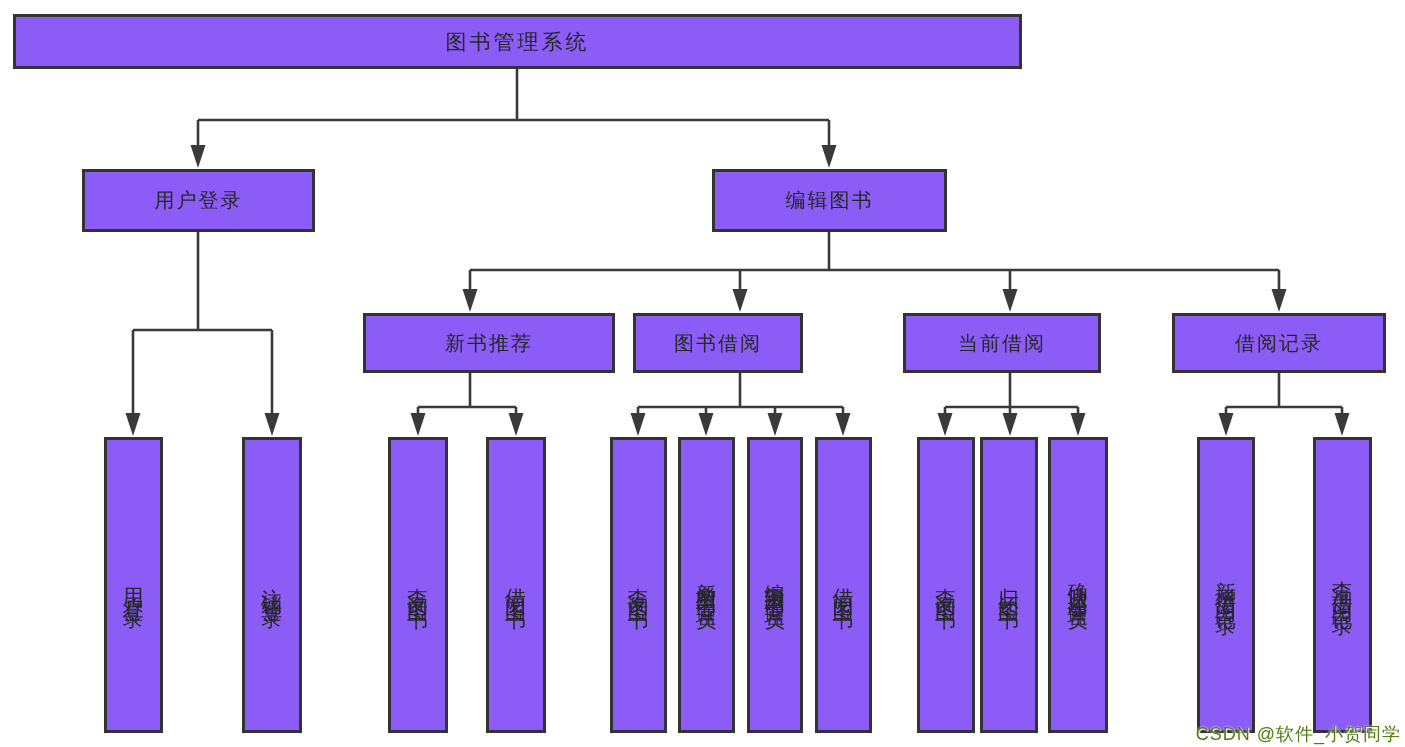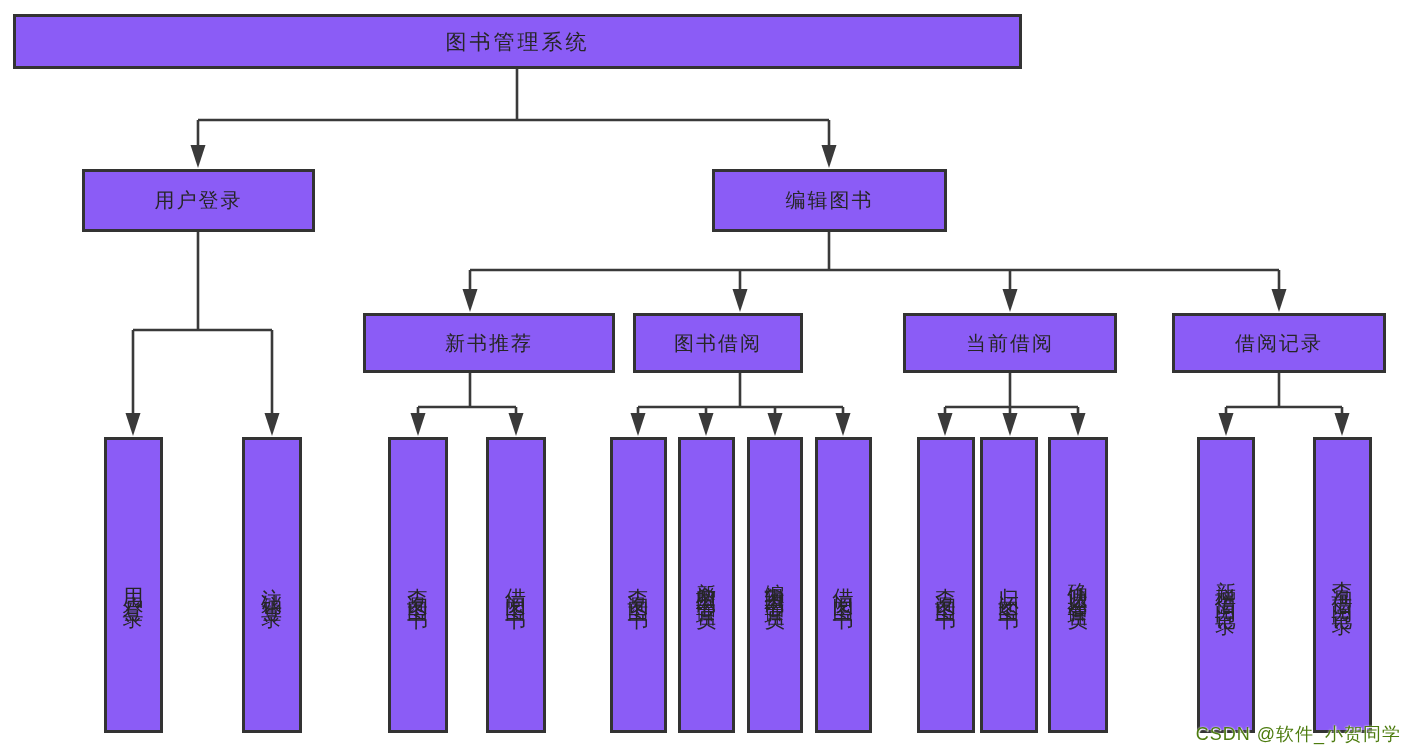--- a/index.html
+++ b/index.html
@@ -143,21 +143,21 @@
   <div class="node hbox" style="left:712px; top:169px; width:235px; height:63px;">
     <span>编辑图书</span>
   </div>
 
   <div class="node hbox" style="left:363px; top:313px; width:252px; height:60px;">
     <span>新书推荐</span>
   </div>
   <div class="node hbox" style="left:633px; top:313px; width:170px; height:60px;">
     <span>图书借阅</span>
   </div>
-  <div class="node hbox" style="left:903px; top:313px; width:214px; height:60px;">
+  <div class="node hbox" style="left:903px; top:313px; width:198px; height:60px;">
     <span>当前借阅</span>
   </div>
   <div class="node hbox" style="left:1172px; top:313px; width:214px; height:60px;">
     <span>借阅记录</span>
   </div>
 
   <div class="node vbox" style="left:104px; top:437px; width:59px; height:296px;">
     <span>用户登录</span>
   </div>
   <div class="node vbox" style="left:242px; top:437px; width:60px; height:296px;">

